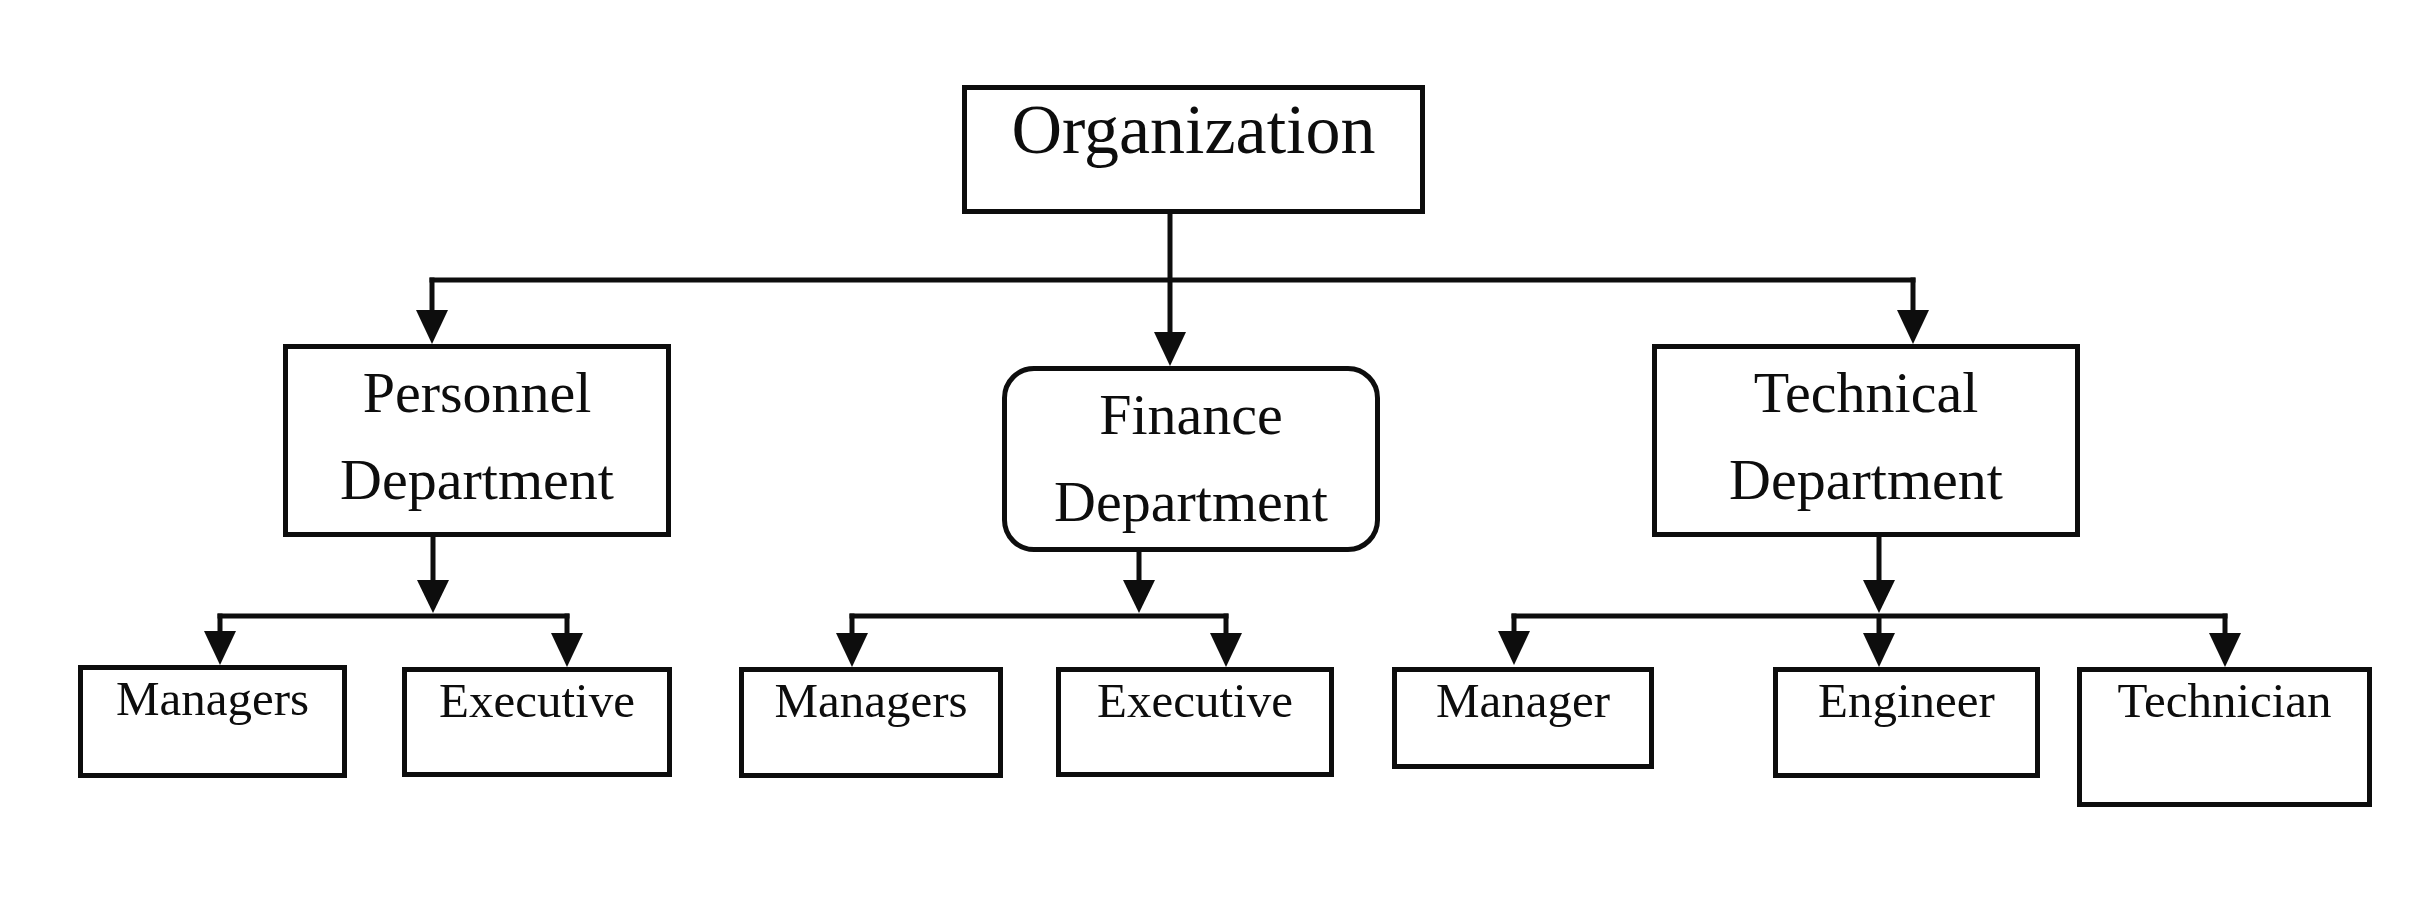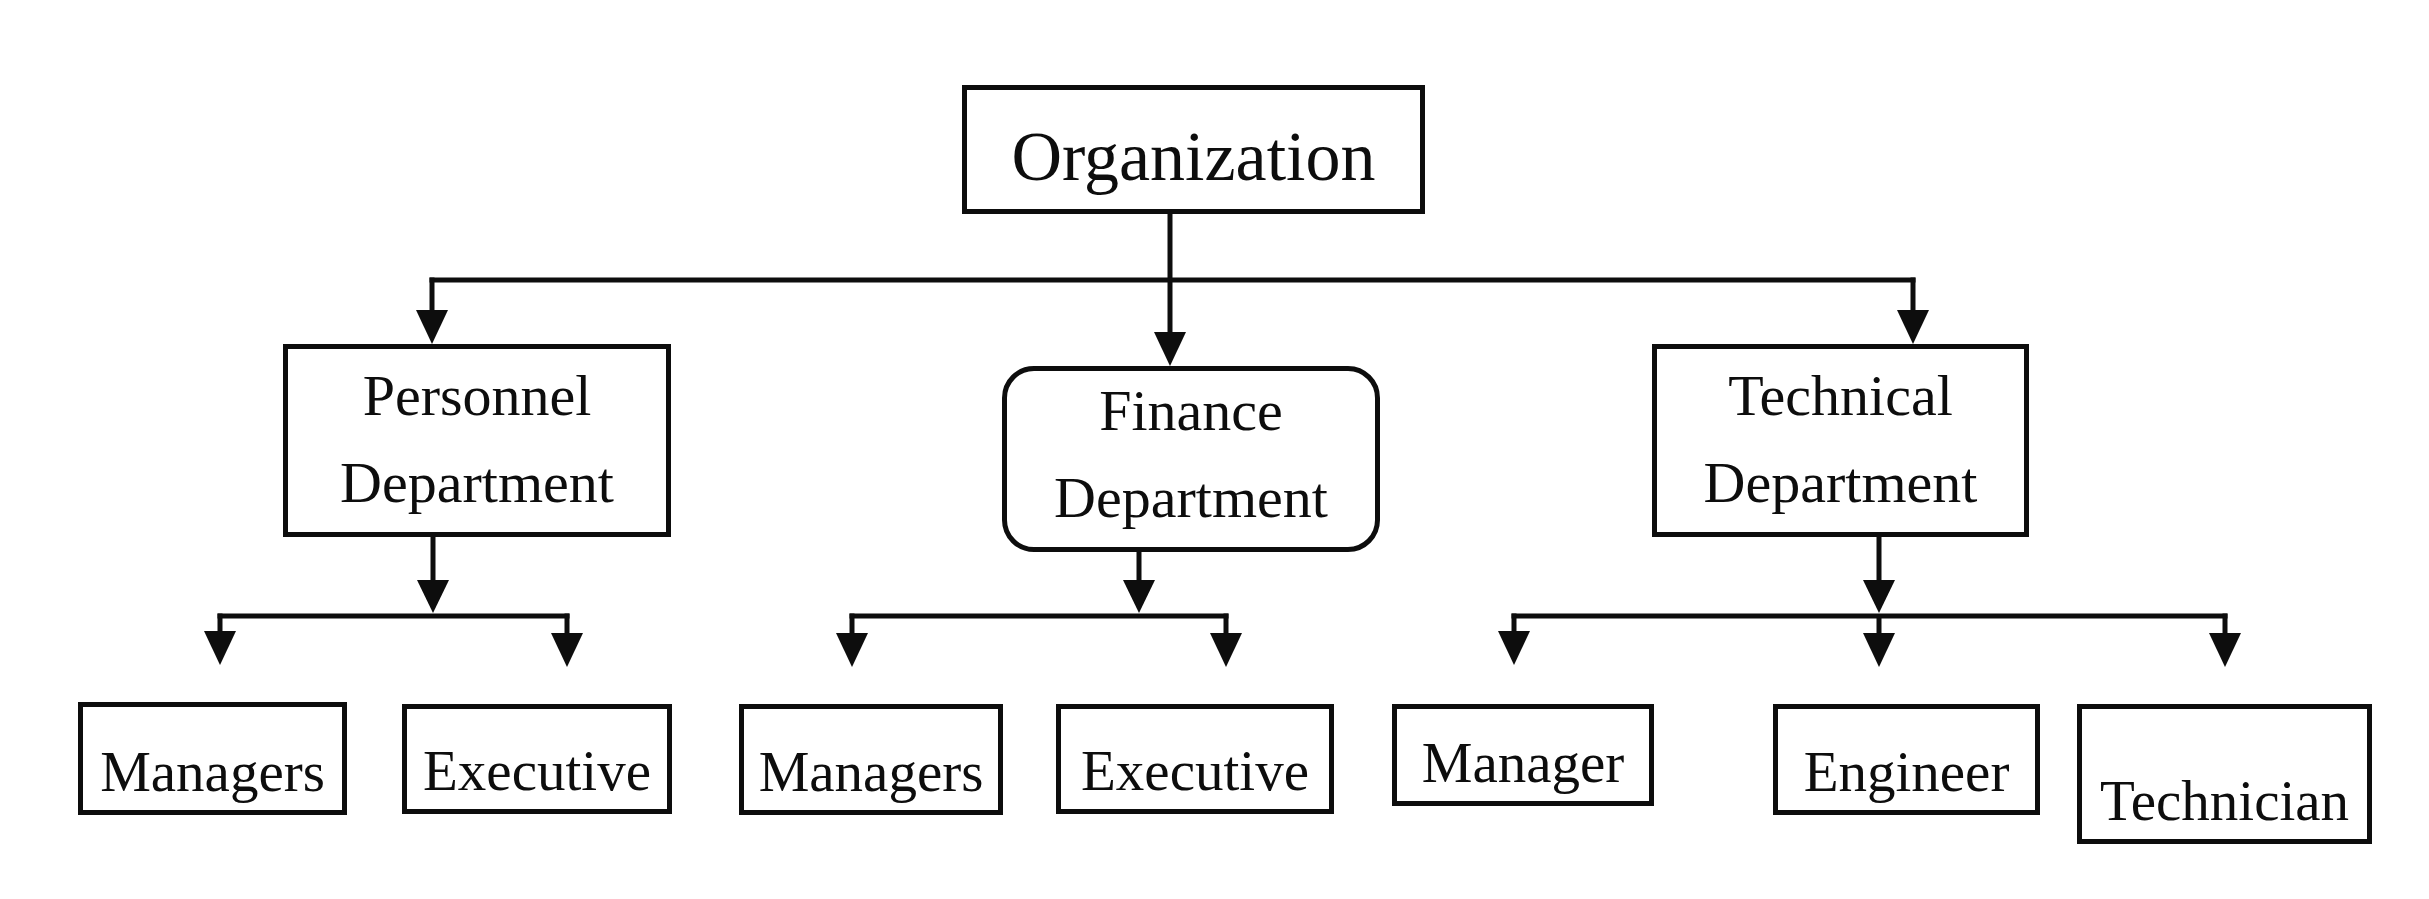--- a/index.html
+++ b/index.html
@@ -31,37 +31,36 @@
     fill:var(--ink);
     stroke:none;
   }
   .node{
     position:absolute;
     background:var(--fill);
     border:5px solid var(--ink);
     display:flex;
     flex-direction:column;
     align-items:center;
-    justify-content:flex-end;
+    justify-content:flex-start;
     text-align:center;
     color:var(--ink);
   }
   .node-root{
     font-size:70px;
     padding-bottom:12px;
   }
   .node-dept{
     font-size:58px;
     line-height:87px;
     padding-bottom:6px;
   }
   .node-leaf{
-    font-size:57px;
+    font-size:49px;
     padding-bottom:6px;
-    margin-top:37px;
   }
 </style>
 </head>
 <body>
 
 <div class="canvas">
 
   <svg class="connectors" viewBox="0 0 2429 899" xmlns="http://www.w3.org/2000/svg">
 
     <g>
@@ -114,21 +113,21 @@
   <div class="node node-dept" style="left:283px;top:344px;width:388px;height:193px;">
     <span>Personnel</span>
     <span>Department</span>
   </div>
 
   <div class="node node-dept" style="left:1002px;top:366px;width:378px;height:186px;border-radius:32px;">
     <span>Finance</span>
     <span>Department</span>
   </div>
 
-  <div class="node node-dept" style="left:1652px;top:344px;width:377px;height:193px;">
+  <div class="node node-dept" style="left:1652px;top:344px;width:428px;height:193px;">
     <span>Technical</span>
     <span>Department</span>
   </div>
 
   <div class="node node-leaf" style="left:78px;top:665px;width:269px;height:113px;">
     <span>Managers</span>
   </div>
 
   <div class="node node-leaf" style="left:402px;top:667px;width:270px;height:110px;">
     <span>Executive</span>

